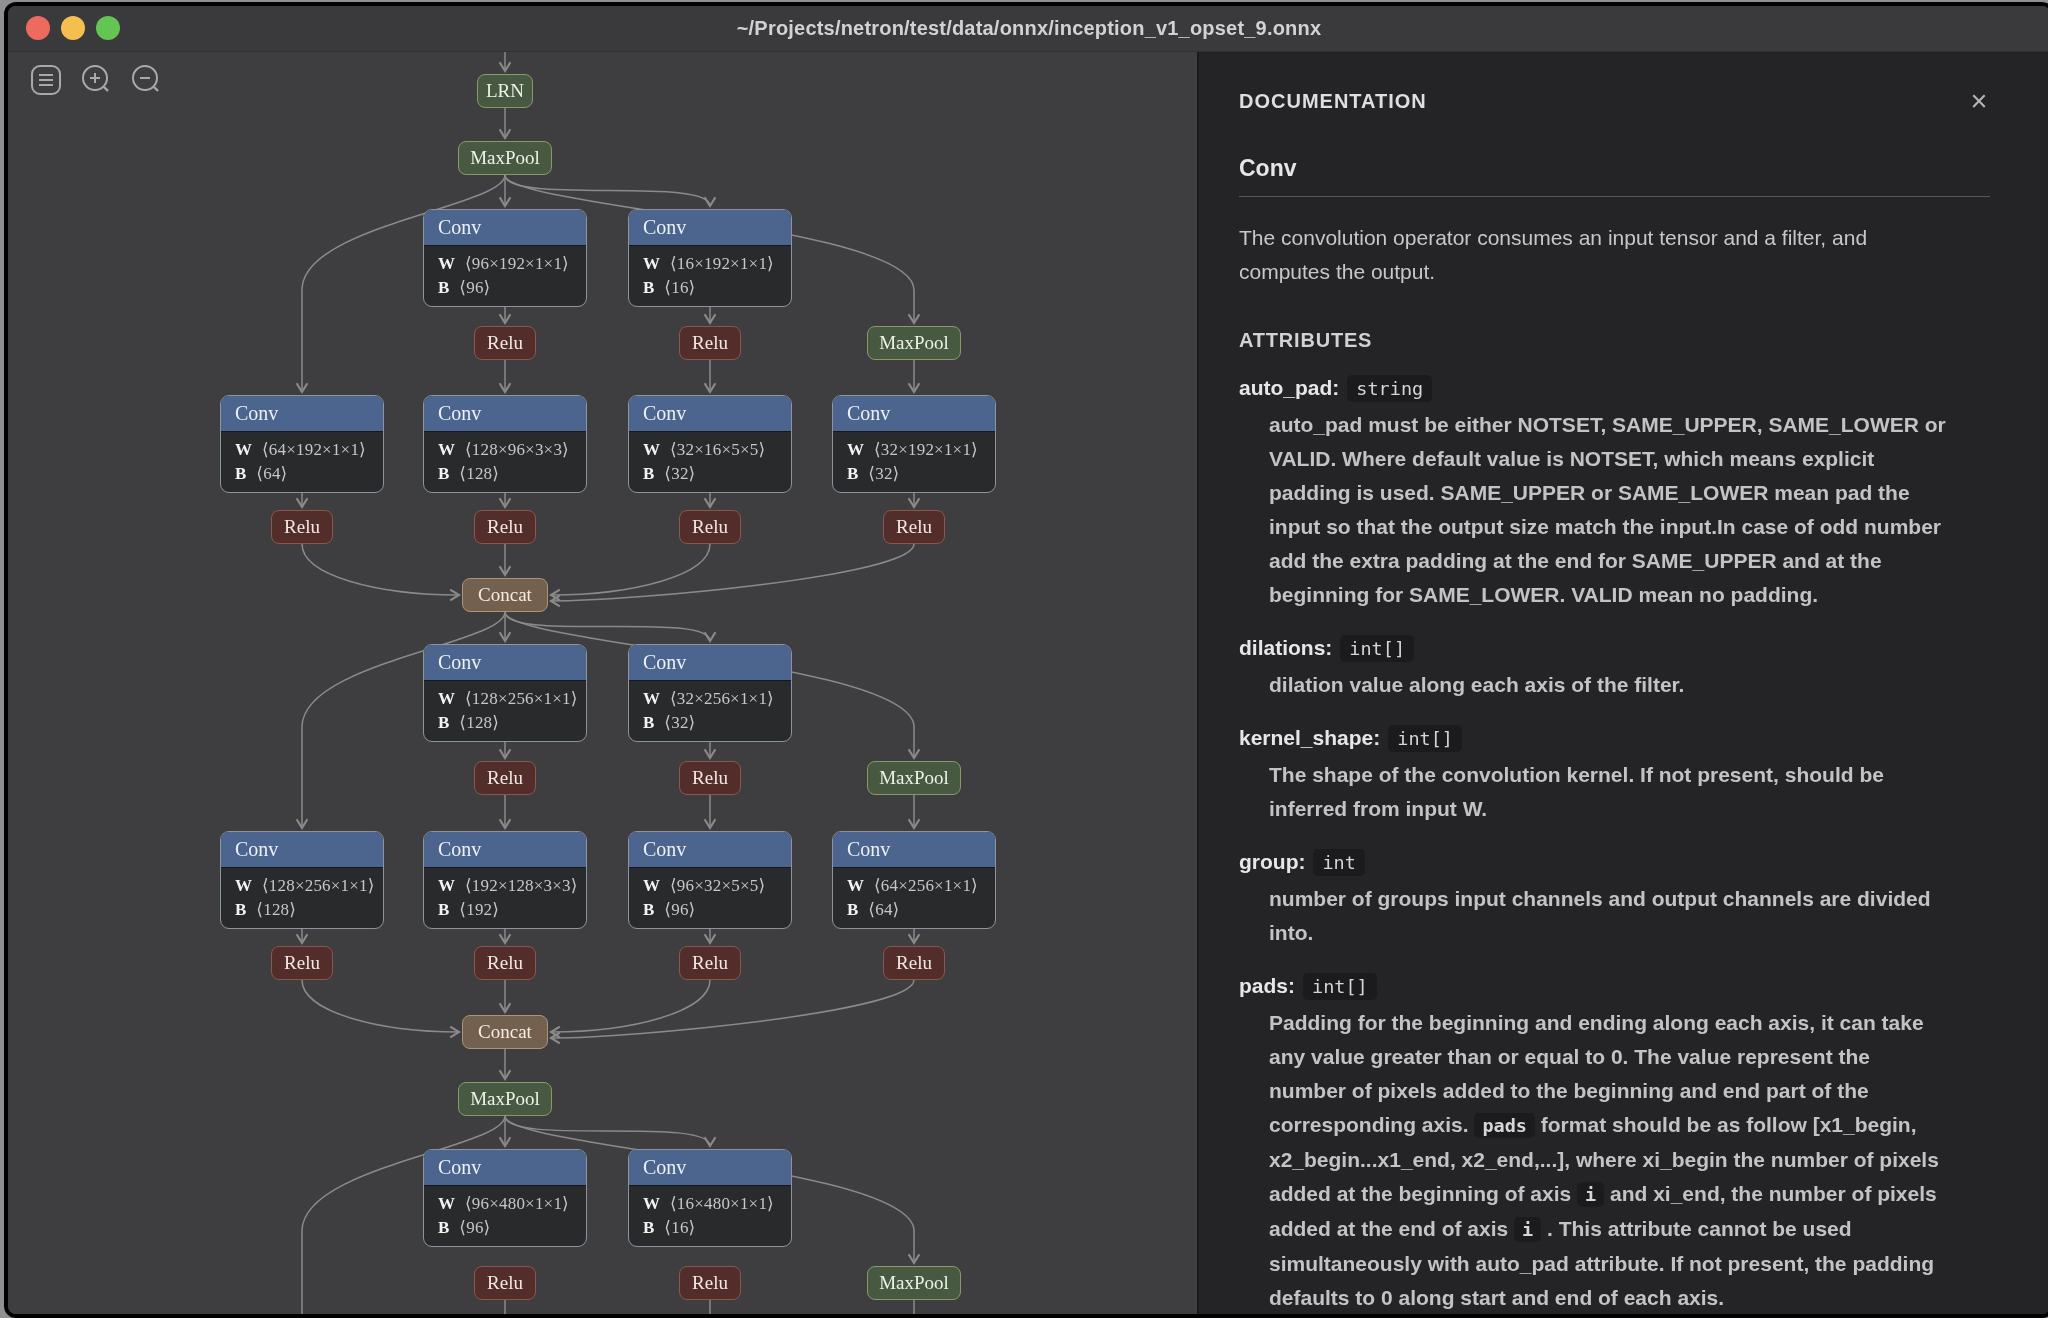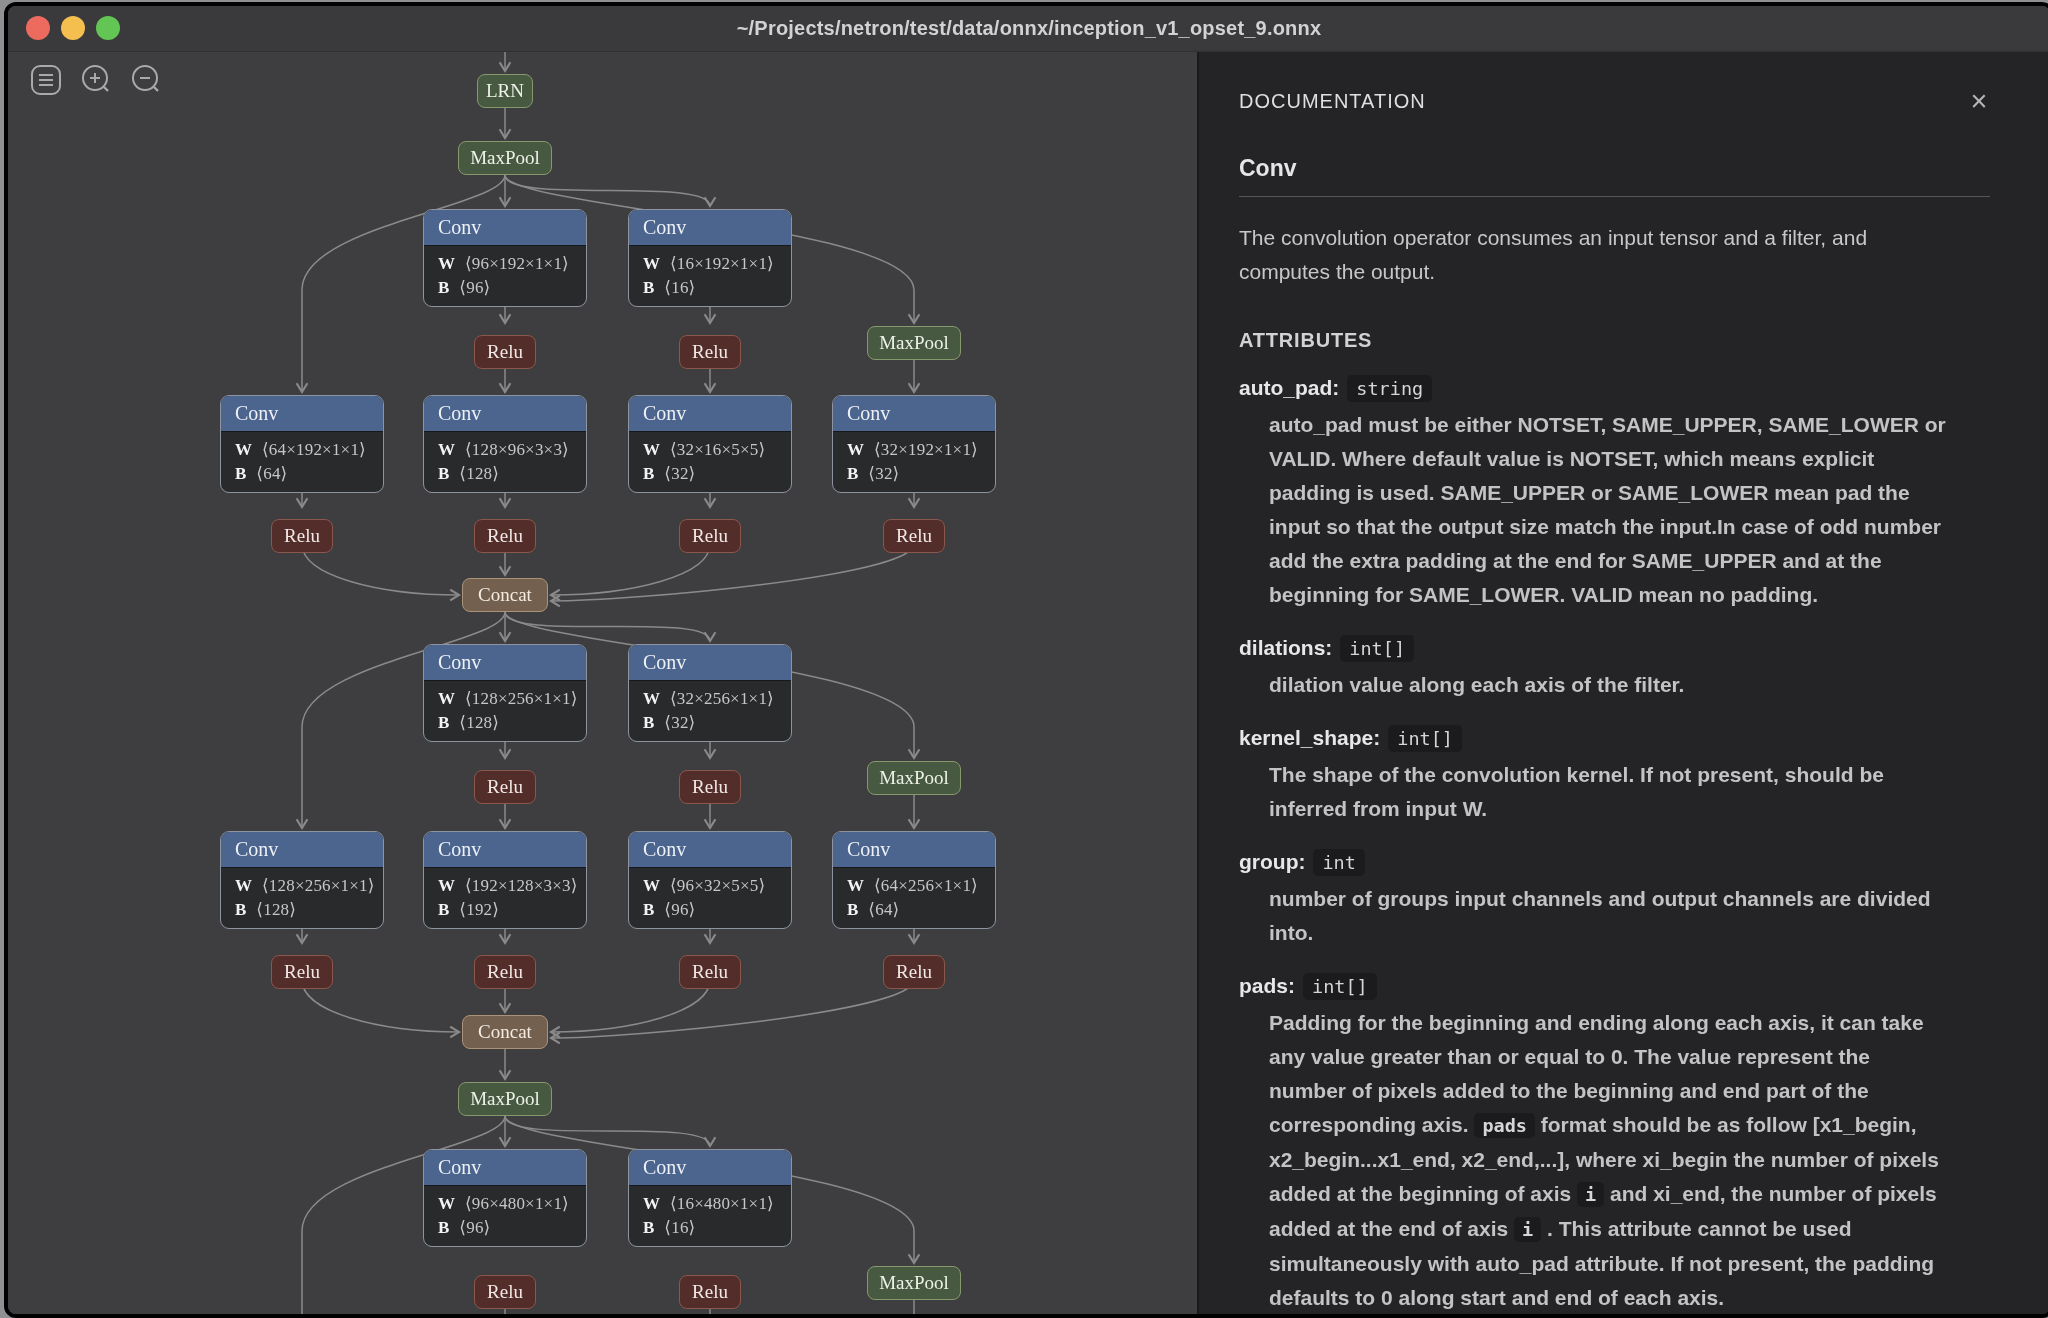--- a/index.html
+++ b/index.html
@@ -35,39 +35,39 @@
   }
   .toolbar{position:absolute;left:20px;top:10px;display:flex;gap:14px;z-index:5;}
   .tool-btn{width:36px;height:36px;display:flex;align-items:center;justify-content:center;cursor:pointer;}
   #edges{position:absolute;left:0;top:0;width:1190px;height:1262px;}
   .node{position:absolute;box-sizing:border-box;cursor:pointer;}
   .pill{
     height:34px;border-radius:8px;border:1px solid #888;
     font-size:19px;line-height:32px;text-align:center;color:#eef0ec;
   }
   .pill.green{background:#485941;border-color:#85996c;color:#edf2e8;}
-  .pill.red{background:#532d2a;border-color:#8a574d;color:#f2e9e7;margin-top:9px;}
+  .pill.red{background:#532d2a;border-color:#8a574d;color:#f2e9e7;}
   .pill.brown{background:#74604e;border-color:#a9947a;color:#f4ece2;}
   .conv{border-radius:9px;border:1px solid #8d94a0;background:#292a2c;overflow:hidden;}
   .conv-header{
     height:35px;line-height:35px;background:#4b658f;color:#eef1f6;
     font-size:20px;padding-left:14px;border-bottom:1px solid #17181c;
   }
   .conv-body{padding:6px 14px 6px 14px;}
   .arg{line-height:24px;white-space:nowrap;}
   .arg .k{font-weight:bold;color:#f3f3f4;font-size:17px;margin-right:10px;}
   .arg .v{color:#c5c7c9;font-size:17px;letter-spacing:.2px;}
   
   .panel{
     position:absolute;left:1189px;top:46px;right:0;bottom:0;
     background:#242426;border-left:2px solid #1a1a1c;
     padding:38px 60px 0 40px;box-sizing:border-box;overflow:hidden;
   }
   .panel-header{position:relative;}
-  .panel-title{font-size:20px;font-weight:normal;color:#dfdfe1;letter-spacing:1px;}
+  .panel-title{font-size:20px;font-weight:bold;color:#dfdfe1;letter-spacing:1px;}
   .close-btn{
     position:absolute;right:-6px;top:-6px;width:34px;height:34px;
     color:#b5b5b7;font-size:29px;line-height:34px;text-align:center;cursor:pointer;
     font-weight:300;
   }
   .op-name{margin-top:42px;font-size:23px;font-weight:bold;color:#e6e6e8;}
   .rule{margin-top:14px;border-top:1px solid #56565a;width:100%;}
   .op-desc{margin-top:24px;width:710px;font-size:21px;line-height:34px;color:#c7c7c9;}
   .attrs-heading{margin-top:40px;font-size:20px;font-weight:bold;color:#d2d2d4;letter-spacing:.8px;}
   .attr{margin-top:24px;}

